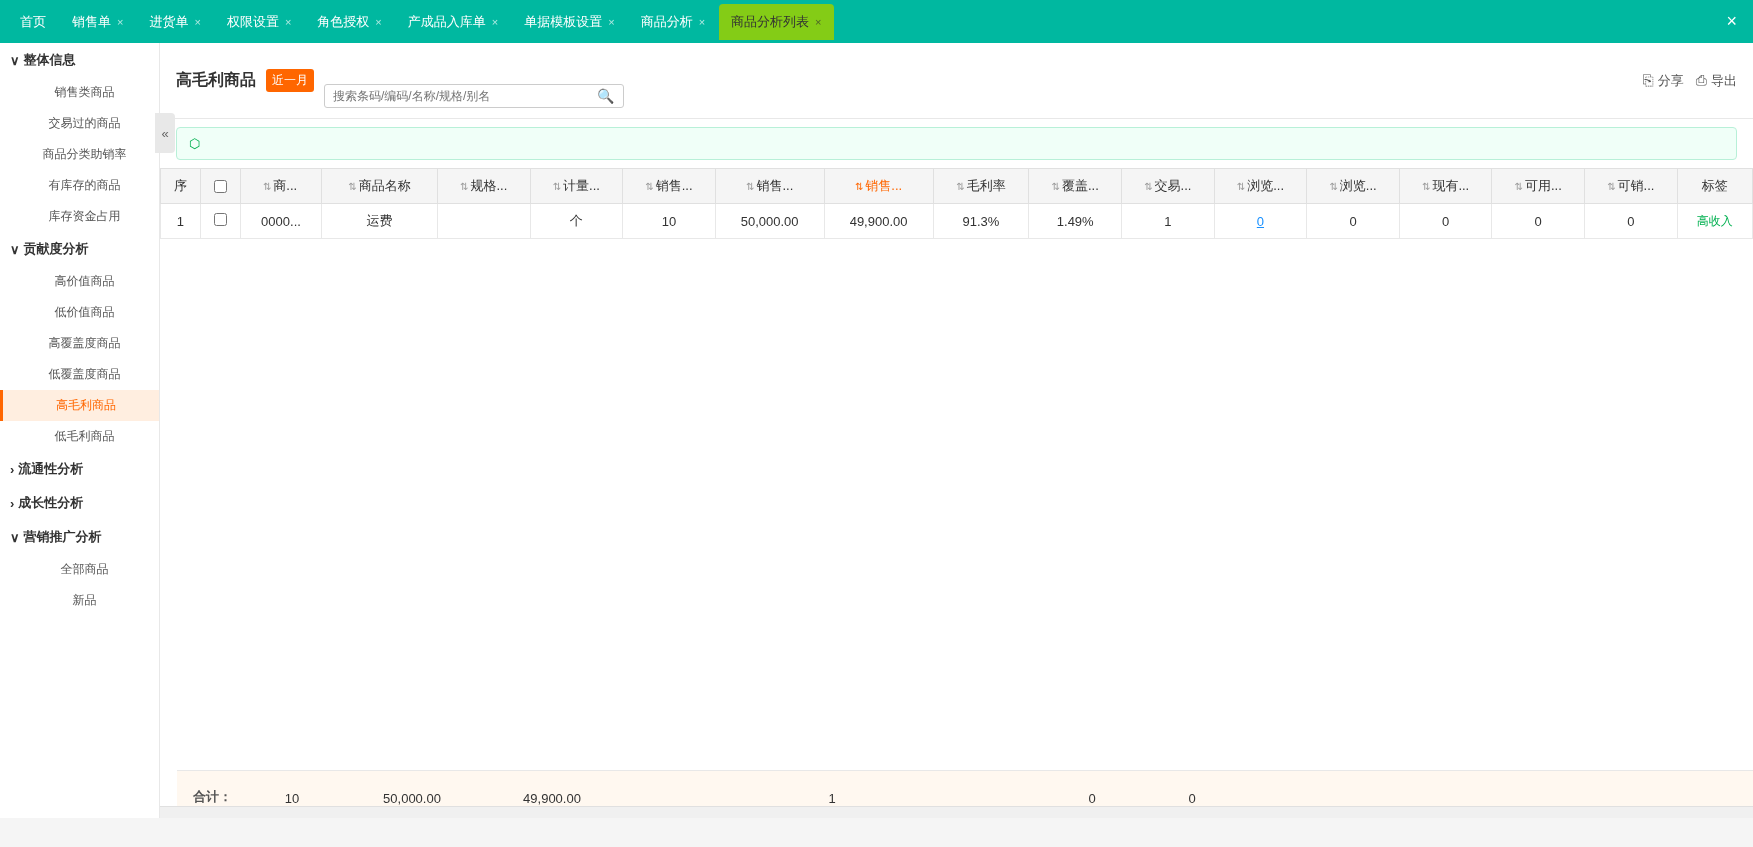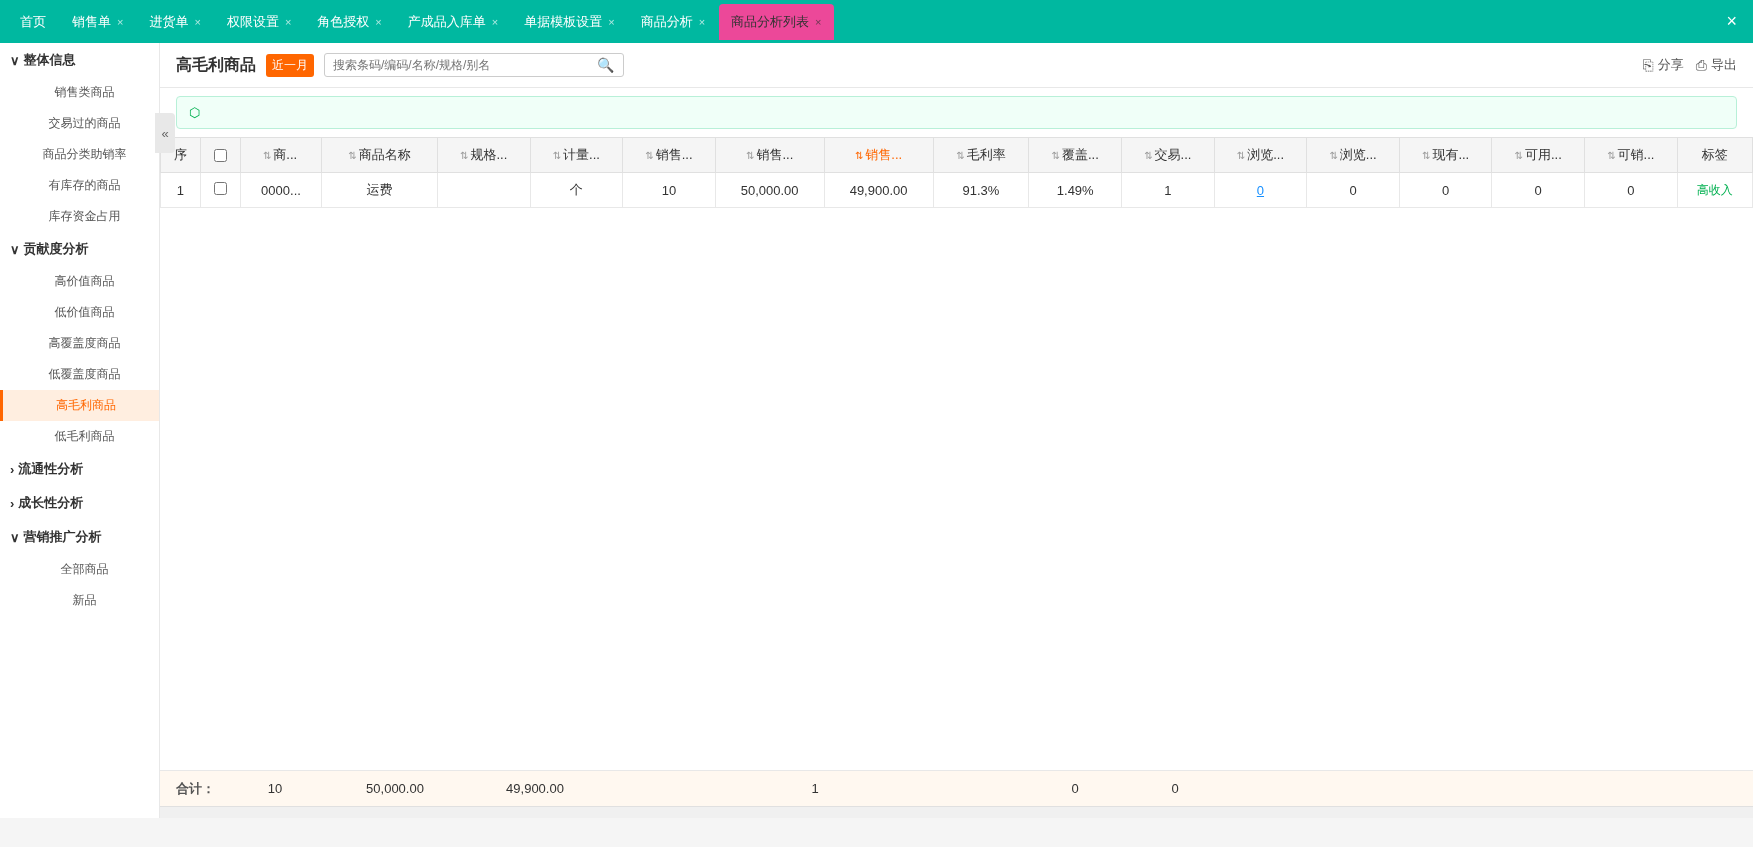--- a/index.html
+++ b/index.html
@@ -19,21 +19,21 @@
       align-items: center;
       padding: 0 12px;
       height: 36px;
       color: #fff;
       cursor: pointer;
       font-size: 13px;
       white-space: nowrap;
       gap: 6px;
     }
     .top-nav .nav-item.active {
-      background: #ec4899;
+      background: #84cc16;
       color: #333;
       border-radius: 4px 4px 0 0;
     }
     .top-nav .nav-item .close-x {
       font-size: 11px;
       opacity: 0.7;
       cursor: pointer;
     }
     .top-nav .spacer { flex: 1; }
     .top-nav .close-btn {
@@ -133,20 +133,21 @@
     }
     .search-box {
       display: flex;
       align-items: center;
       border: 1px solid #ccc;
       border-radius: 3px;
       padding: 3px 8px;
       gap: 4px;
       flex: 1;
       max-width: 300px;
+      margin-top: 31px;
     }
     .search-box input {
       border: none;
       outline: none;
       font-size: 12px;
       width: 100%;
       color: #999;
     }
     .header-actions {
       margin-left: auto;
@@ -222,25 +223,26 @@
       text-decoration: underline;
       cursor: pointer;
     }
 
     
     .footer-bar {
       height: 36px;
       background: #fff8f0;
       border-top: 1px solid #e8e8e8;
       display: flex;
-      align-items: center;
+      align-items: flex-end;
       padding: 0 16px;
       font-size: 12px;
       color: #333;
       gap: 20px;
+      margin-left: 17px;
     }
     .footer-bar .total-label {
       font-weight: bold;
       color: #555;
     }
 
     
     .bottom-scrollbar {
       height: 12px;
       background: #f0f0f0;

